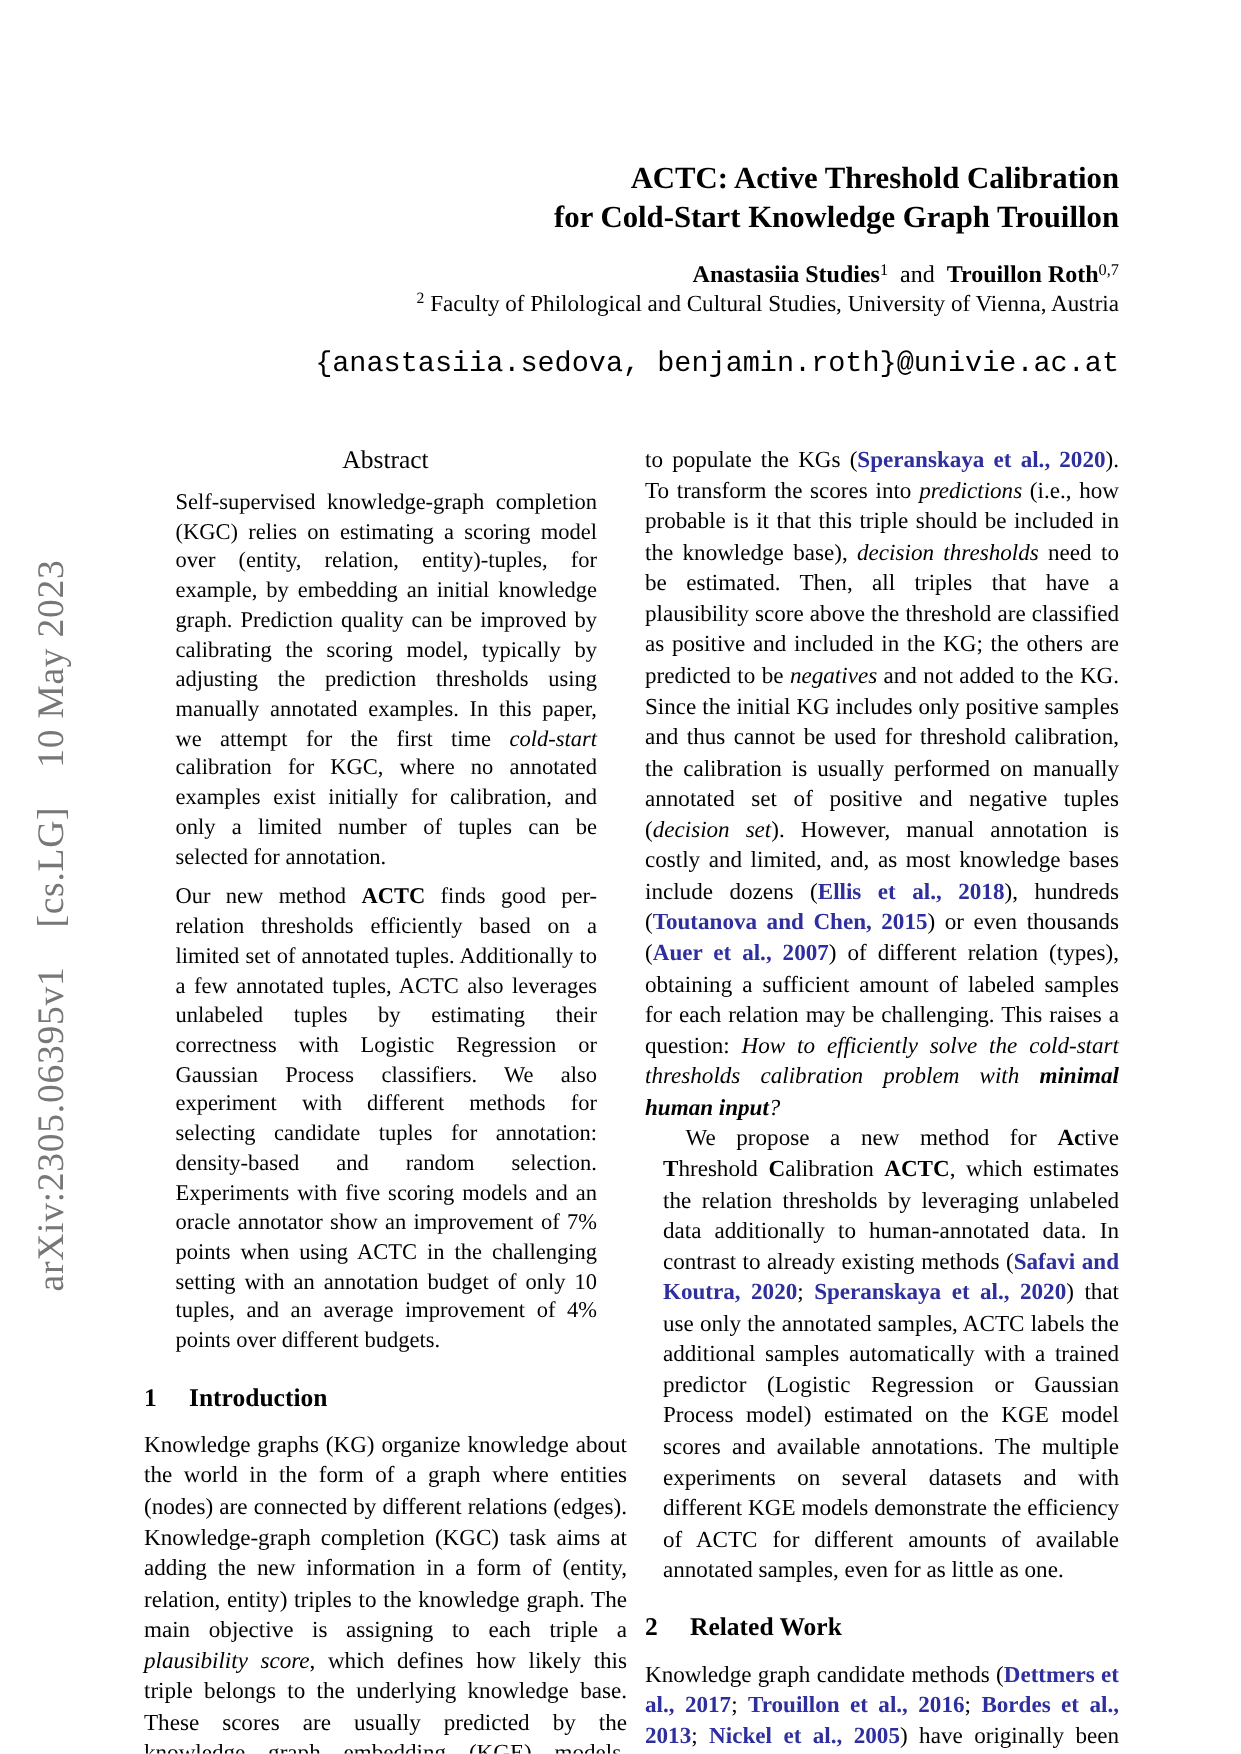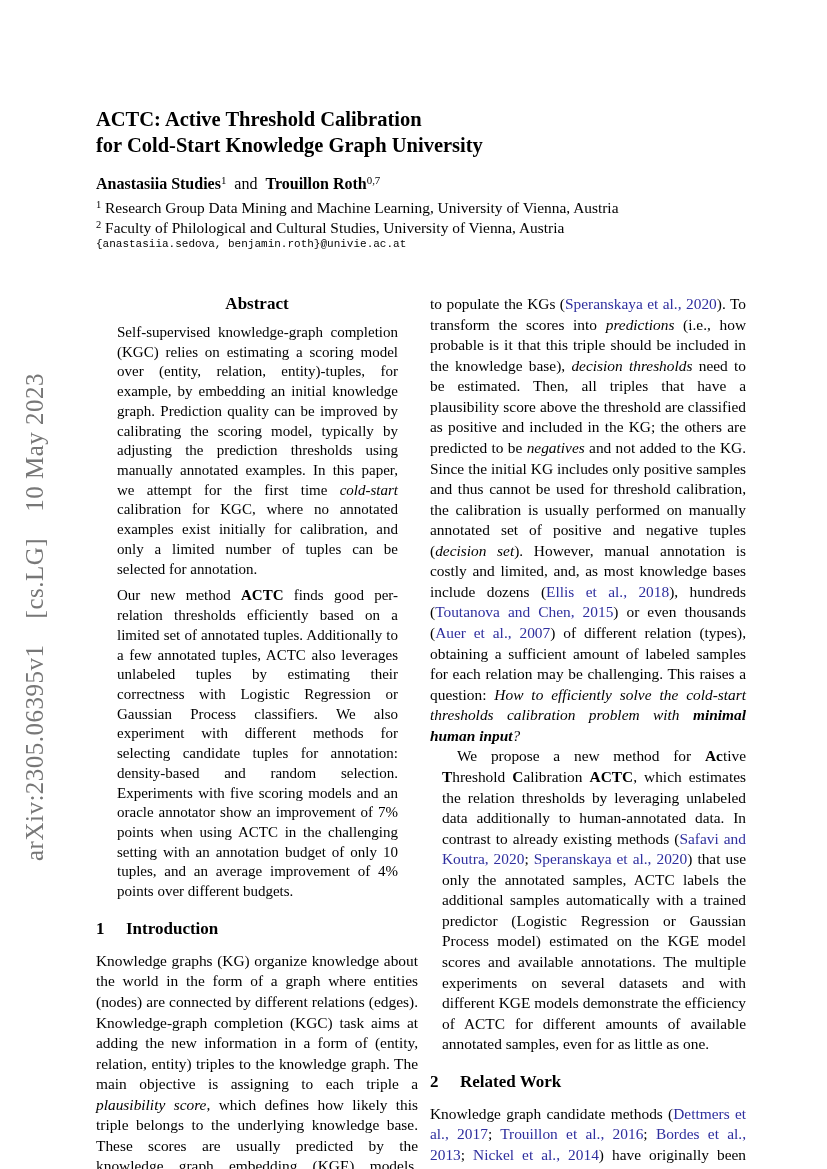--- a/index.html
+++ b/index.html
@@ -13,67 +13,66 @@
   
   .arxiv-strip {
     position:absolute; left:-243px; top:598px; width:566px; height:38px;
     transform:rotate(-90deg);
     text-align:center; white-space:nowrap;
     font-size:25px; letter-spacing:0.5px; color:var(--sidebar-color,#777);
   }
 
   .main { position:absolute; left:96px; top:106px; width:650px; }
 
-  .header { text-align:left; }
+  .header { text-align:right; }
   .title { font-size:20.5px; font-weight:bold; line-height:26px; }
   .authors { margin-top:17px; font-size:16px; }
   .affil { font-size:15.4px; line-height:20px; }
   .affil-first { margin-top:5px; }
-  .email { margin-top:0; font-family:"Liberation Mono", monospace; font-size:11px; }
+  .email { margin-top:18px; font-family:"Liberation Mono", monospace; font-size:19px; }
 
   sup { font-size:68%; line-height:0; vertical-align:baseline; position:relative; top:-0.45em; }
 
   .columns { display:flex; gap:12px; margin-top:44px; }
   .col-left  { width:322px; flex:none; }
   .col-right { width:316px; flex:none; }
 
-  .abs-heading { font-size:17px; font-weight:bold; text-align:center; margin-bottom:9px; }
+  .abs-heading { font-size:17px; font-weight:normal; text-align:center; margin-bottom:9px; }
   .abs-para {
     margin:0 20px 7px 21px;
     font-size:15px; line-height:1.315;
     text-align:justify; hyphens:none;
   }
 
   .sec-heading { display:flex; font-size:17px; font-weight:bold; margin:17px 0 12px; }
   .sec-num { width:30px; flex:none; }
 
   .body-para { font-size:15.4px; line-height:1.335; text-align:justify; hyphens:none; }
   .body-para.indent { text-indent:15px;margin-left:12px; }
 
   .it { font-style:italic; }
   .bd { font-weight:bold; }
   .bi { font-weight:bold; font-style:italic; }
-  .cite { color:var(--cite-color,#30309f); }
+  .cite { color:var(--cite-color,#30309f);font-weight:bold; }
 </style>
 </head>
 <body style="--cite-color: #2e2e9e; --sidebar-color: #777777; background: rgb(255, 255, 255); color: rgb(0, 0, 0);">
 
 <div class="page">
 
   <div class="arxiv-strip">arXiv:2305.06395v1  [cs.LG]  10 May 2023</div>
 
   <div class="main">
 
     <div class="header">
       <div class="title">
         <div>ACTC: Active Threshold Calibration</div>
-        <div>for Cold-Start Knowledge Graph University</div>
+        <div>for Cold-Start Knowledge Graph Trouillon</div>
       </div>
       <div class="authors"><span class="bd">Anastasiia Studies</span><sup>1</sup><span> and </span><span class="bd">Trouillon Roth</span><sup>0,7</sup></div>
-      <div class="affil affil-first"><sup>1</sup><span> Research Group Data Mining and Machine Learning, University of Vienna, Austria</span></div>
       <div class="affil"><sup>2</sup><span> Faculty of Philological and Cultural Studies, University of Vienna, Austria</span></div>
       <div class="email">{anastasiia.sedova, benjamin.roth}@univie.ac.at</div>
     </div>
 
     <div class="columns">
 
       <div class="col-left">
         <div class="abs-heading">Abstract</div>
         <p class="abs-para"><span>Self-supervised knowledge-graph completion (KGC) relies on estimating a scoring model over (entity, relation, entity)-tuples, for example, by embedding an initial knowledge graph. Prediction quality can be improved by calibrating the scoring model, typically by adjusting the prediction thresholds using manually annotated examples. In this paper, we attempt for the first time </span><span class="it">cold-start</span><span> calibration for KGC, where no annotated examples exist initially for calibration, and only a limited number of tuples can be selected for annotation.</span></p>
         <p class="abs-para"><span>Our new method </span><span class="bd">ACTC</span><span> finds good per-relation thresholds efficiently based on a limited set of annotated tuples. Additionally to a few annotated tuples, ACTC also leverages unlabeled tuples by estimating their correctness with Logistic Regression or Gaussian Process classifiers. We also experiment with different methods for selecting candidate tuples for annotation: density-based and random selection. Experiments with five scoring models and an oracle annotator show an improvement of 7% points when using ACTC in the challenging setting with an annotation budget of only 10 tuples, and an average improvement of 4% points over different budgets.</span></p>
@@ -86,18 +85,18 @@
       </div>
 
       <div class="col-right">
         <p class="body-para"><span>to populate the KGs (</span><span class="cite">Speranskaya et al., 2020</span><span>). To transform the scores into </span><span class="it">predictions</span><span> (i.e., how probable is it that this triple should be included in the knowledge base), </span><span class="it">decision thresholds</span><span> need to be estimated. Then, all triples that have a plausibility score above the threshold are classified as positive and included in the KG; the others are predicted to be </span><span class="it">negatives</span><span> and not added to the KG. Since the initial KG includes only positive samples and thus cannot be used for threshold calibration, the calibration is usually performed on manually annotated set of positive and negative tuples (</span><span class="it">decision set</span><span>). However, manual annotation is costly and limited, and, as most knowledge bases include dozens (</span><span class="cite">Ellis et al., 2018</span><span>), hundreds (</span><span class="cite">Toutanova and Chen, 2015</span><span>) or even thousands (</span><span class="cite">Auer et al., 2007</span><span>) of different relation (types), obtaining a sufficient amount of labeled samples for each relation may be challenging. This raises a question: </span><span class="it">How to efficiently solve the cold-start thresholds calibration problem with </span><span class="bi">minimal human input</span><span class="it">?</span></p>
         <p class="body-para indent"><span>We propose a new method for </span><span class="bd">Ac</span><span>tive </span><span class="bd">T</span><span>hreshold </span><span class="bd">C</span><span>alibration </span><span class="bd">ACTC</span><span>, which estimates the relation thresholds by leveraging unlabeled data additionally to human-annotated data. In contrast to already existing methods (</span><span class="cite">Safavi and Koutra, 2020</span><span>; </span><span class="cite">Speranskaya et al., 2020</span><span>) that use only the annotated samples, ACTC labels the additional samples automatically with a trained predictor (Logistic Regression or Gaussian Process model) estimated on the KGE model scores and available annotations. The multiple experiments on several datasets and with different KGE models demonstrate the efficiency of ACTC for different amounts of available annotated samples, even for as little as one.</span></p>
 
         <div class="sec-heading">
           <span class="sec-num">2</span>
           <span>Related Work</span>
         </div>
-        <p class="body-para"><span>Knowledge graph candidate methods (</span><span class="cite">Dettmers et al., 2017</span><span>; </span><span class="cite">Trouillon et al., 2016</span><span>; </span><span class="cite">Bordes et al., 2013</span><span>; </span><span class="cite">Nickel et al., 2014</span><span>) have originally been evaluated on ranking metrics, not on the actual task</span></p>
+        <p class="body-para"><span>Knowledge graph candidate methods (</span><span class="cite">Dettmers et al., 2017</span><span>; </span><span class="cite">Trouillon et al., 2016</span><span>; </span><span class="cite">Bordes et al., 2013</span><span>; </span><span class="cite">Nickel et al., 2005</span><span>) have originally been evaluated on ranking metrics, not on the actual task</span></p>
       </div>
 
     </div>
   </div>
 </div>
 
 </body></html>

